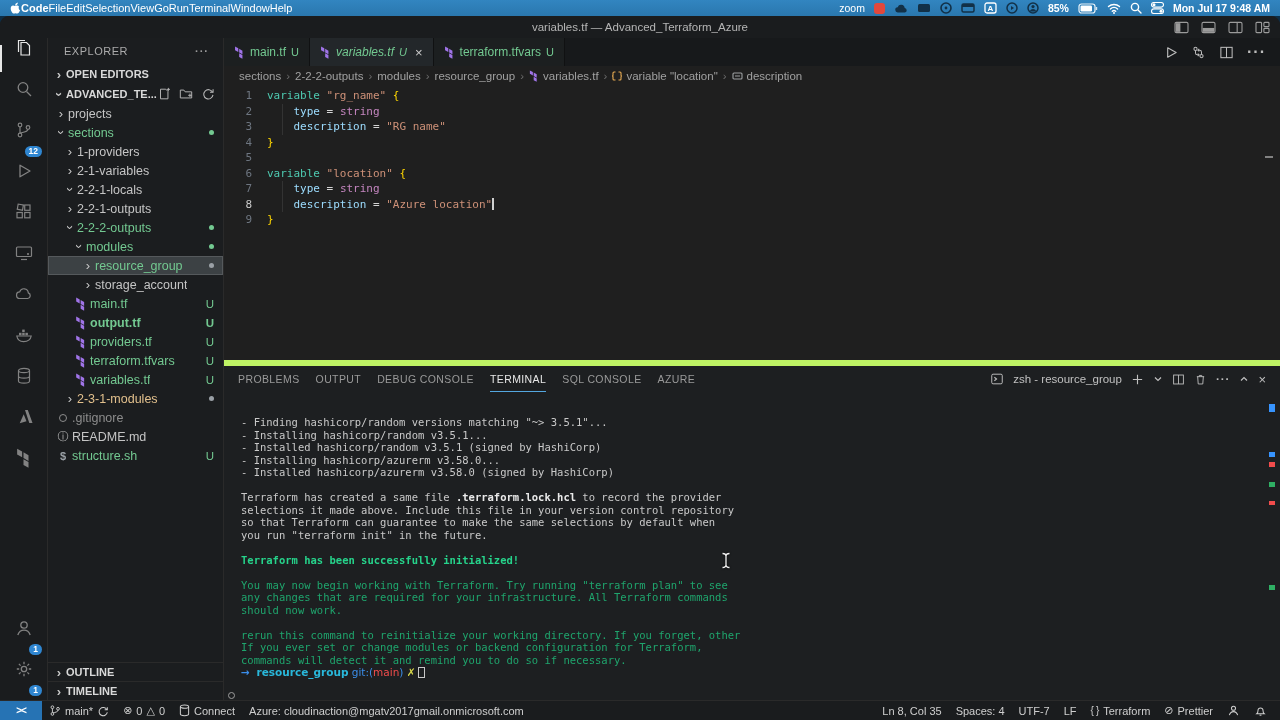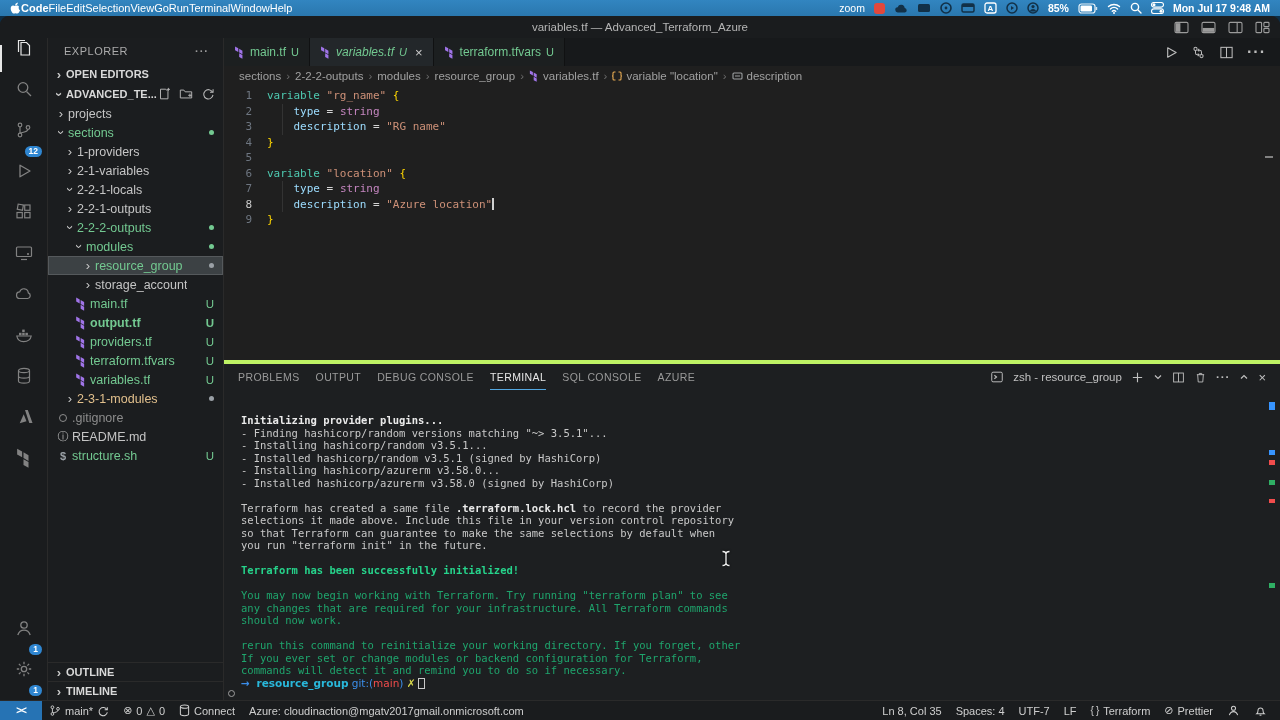--- a/index.html
+++ b/index.html
@@ -58,21 +58,21 @@
 .bc-item{display:flex;align-items:center;gap:4px}
 .code{flex:1;position:relative;font-family:"DejaVu Sans Mono","Liberation Mono",monospace;font-size:11px;line-height:15.5px;padding-top:2px;color:#d4d4d4}
 .cl{display:flex;white-space:pre}
 .ln{width:43px;text-align:right;padding-right:15px;color:#6e7681;flex:none}
 .ln.on{color:#cccccc}
 .kw{color:#4EC9B0}.str{color:#CE9178}.brace{color:#FFD700}.prop{color:#9CDCFE}.op{color:#d4d4d4}.typ{color:#C586C0}
 .caret{display:inline-block;width:1.5px;height:12px;background:#d0d0d0;vertical-align:-2px}
 .iguide{position:absolute;left:58px;width:1px;background:#333;pointer-events:none}
 .ovr{position:absolute;right:7px;top:70px;width:8px;height:2px;background:#818181}
 
-.panel{height:340px;flex:none;border-top:4px solid #bef264;display:flex;flex-direction:column;background:#1d1f21}
+.panel{height:340px;flex:none;border-top:6px solid #bef264;display:flex;flex-direction:column;background:#1d1f21}
 .panel-head{height:26px;display:flex;align-items:center;padding:0 14px;gap:16px;flex:none}
 .ptab{font-size:10.5px;letter-spacing:.4px;color:#9a9a9a;height:100%;display:flex;align-items:center;border-bottom:1px solid transparent}
 .ptab.active{color:#e7e7e7;border-bottom-color:#54a7e0}
 .panel-right{margin-left:auto;display:flex;align-items:center;gap:9px;color:#c0c0c0;font-size:11.5px}
 .term{flex:1;position:relative;padding:24px 0 0 17px;font-family:"DejaVu Sans Mono","Liberation Mono",monospace;font-size:10.5px;line-height:12.5px;color:#c9c9c9}
 .tl{white-space:pre}
 .tb{font-weight:700;color:#eaeaea}
 .tg{color:#1fa56d}
 .tgb{color:#26d38b;font-weight:700}
 .parrow{color:#3b8eea;font-weight:700}
@@ -711,21 +711,20 @@
           <span class="tmark" style="top:60px;height:5px;background:#3794ff"></span>
           <span class="tmark" style="top:70px;height:5px;background:#f14c4c"></span>
           <span class="tmark" style="top:90px;height:5px;background:#2faf64"></span>
           <span class="tmark" style="top:109px;height:4px;background:#f14c4c"></span>
           <span class="tmark" style="top:193px;height:5px;background:#2faf64"></span>
           <span class="ibeam">
             <svg width="12" height="17" viewBox="0 0 12 17">
                 <path d="M2.5 1.5c2 0 3.5.6 3.5 2.7M9.5 1.5c-2 0-3.5.6-3.5 2.7M2.5 15.5c2 0 3.5-.6 3.5-2.7M9.5 15.5c-2 0-3.5-.6-3.5-2.7M6 3.5v10" fill="none" stroke="#f2f2f2" stroke-width="1.3"></path>
               </svg>
           </span>
-        <div class="tl"><span class="tb">Initializing provider plugins...</span></div>
             <div class="tl"><span>- Finding hashicorp/random versions matching "~&gt; 3.5.1"...</span></div>
             <div class="tl"><span>- Installing hashicorp/random v3.5.1...</span></div>
             <div class="tl"><span>- Installed hashicorp/random v3.5.1 (signed by HashiCorp)</span></div>
             <div class="tl"><span>- Installing hashicorp/azurerm v3.58.0...</span></div>
             <div class="tl"><span>- Installed hashicorp/azurerm v3.58.0 (signed by HashiCorp)</span></div>
             <div class="tl">&nbsp;</div>
             <div class="tl"><span>Terraform has created a same file </span><span class="tb">.terraform.lock.hcl</span><span> to record the provider</span></div>
             <div class="tl"><span>selections it made above. Include this file in your version control repository</span></div>
             <div class="tl"><span>so that Terraform can guarantee to make the same selections by default when</span></div>
             <div class="tl"><span>you run "terraform init" in the future.</span></div>

